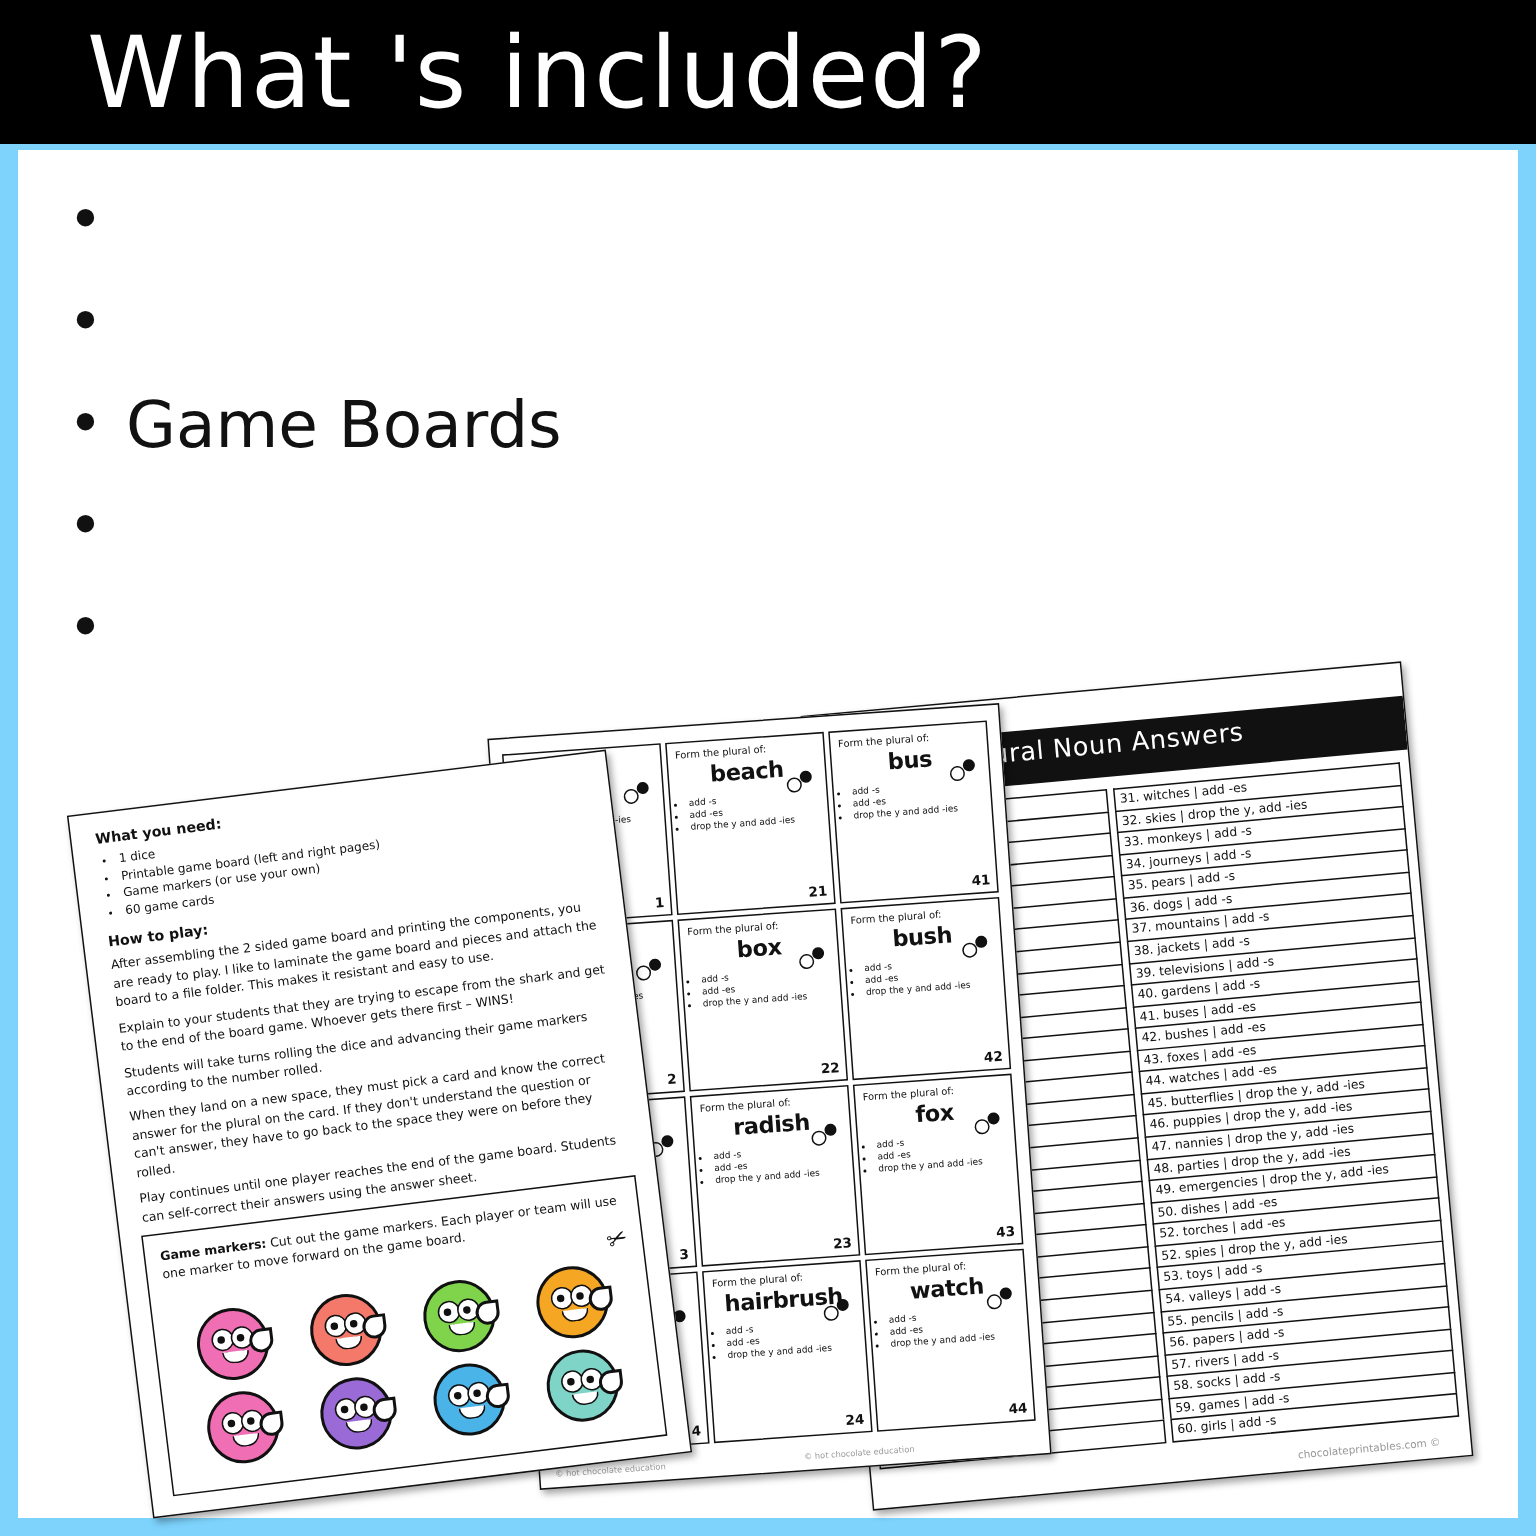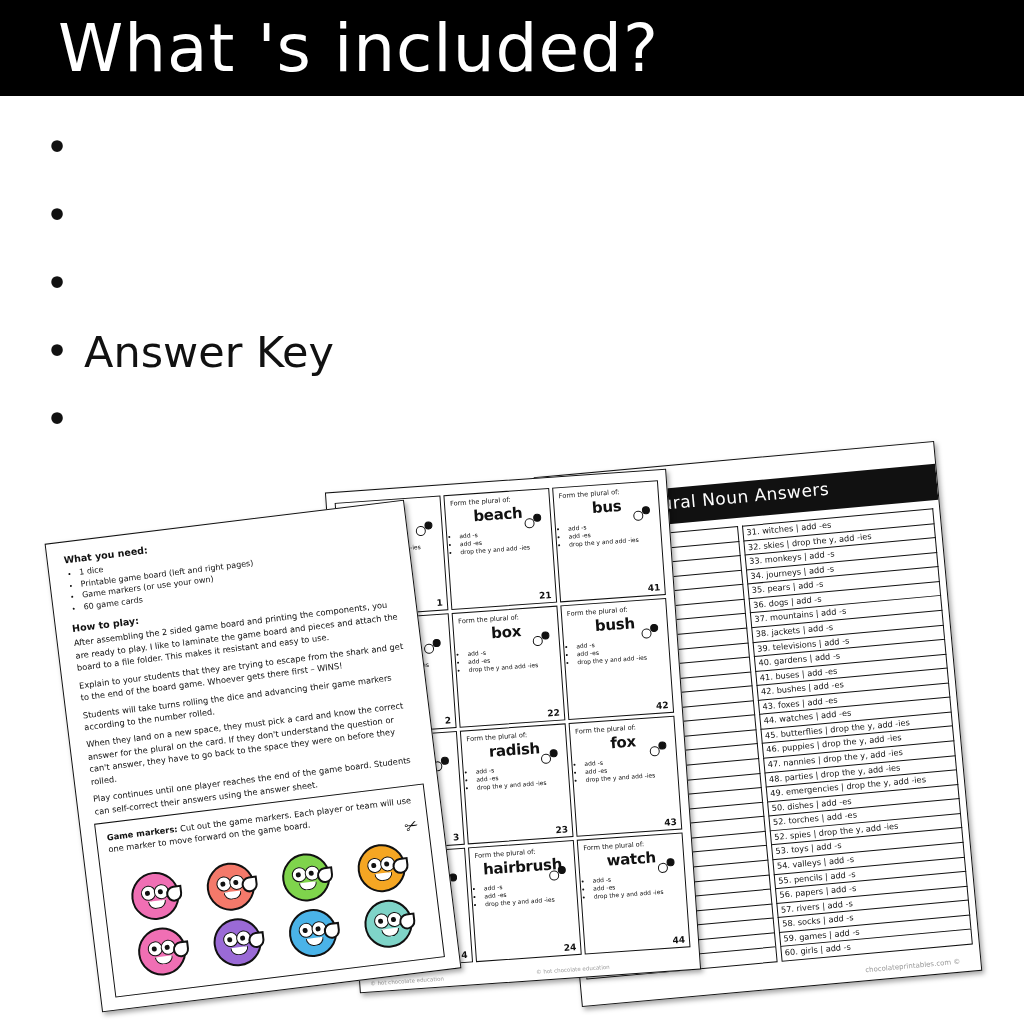--- a/index.html
+++ b/index.html
@@ -5,21 +5,21 @@
   html,body{margin:0;padding:0;}
   body{
     width:1024px;height:1024px;
     background:#000;
     font-family:"DejaVu Sans", sans-serif;
     overflow:hidden;
   }
   .page{
     position:relative;
     width:1024px;height:1024px;
-    background:#ffffff;
+    background:#7dd3fc;
   }
   
   .header{
     position:absolute;left:0;top:0;width:1024px;height:96px;
     background:#000;
   }
   .header-title{
     position:absolute;left:58px;top:10px;
     color:#ffffff;
     font-family:"DejaVu Sans", sans-serif;
@@ -194,24 +194,24 @@
 
     <div class="bullets">
       <div class="bullet-row">
         <div class="bullet-dot">•</div>
       </div>
       <div class="bullet-row">
         <div class="bullet-dot">•</div>
       </div>
       <div class="bullet-row">
         <div class="bullet-dot">•</div>
+        <div class="bullet-text">Game Boards</div>
       </div>
       <div class="bullet-row">
         <div class="bullet-dot">•</div>
-        <div class="bullet-text">Answer Key</div>
       </div>
       <div class="bullet-row">
         <div class="bullet-dot">•</div>
       </div>
     </div>
 
     <div class="previews">
 
       <div class="mock answers">
         <div class="answers-band">

